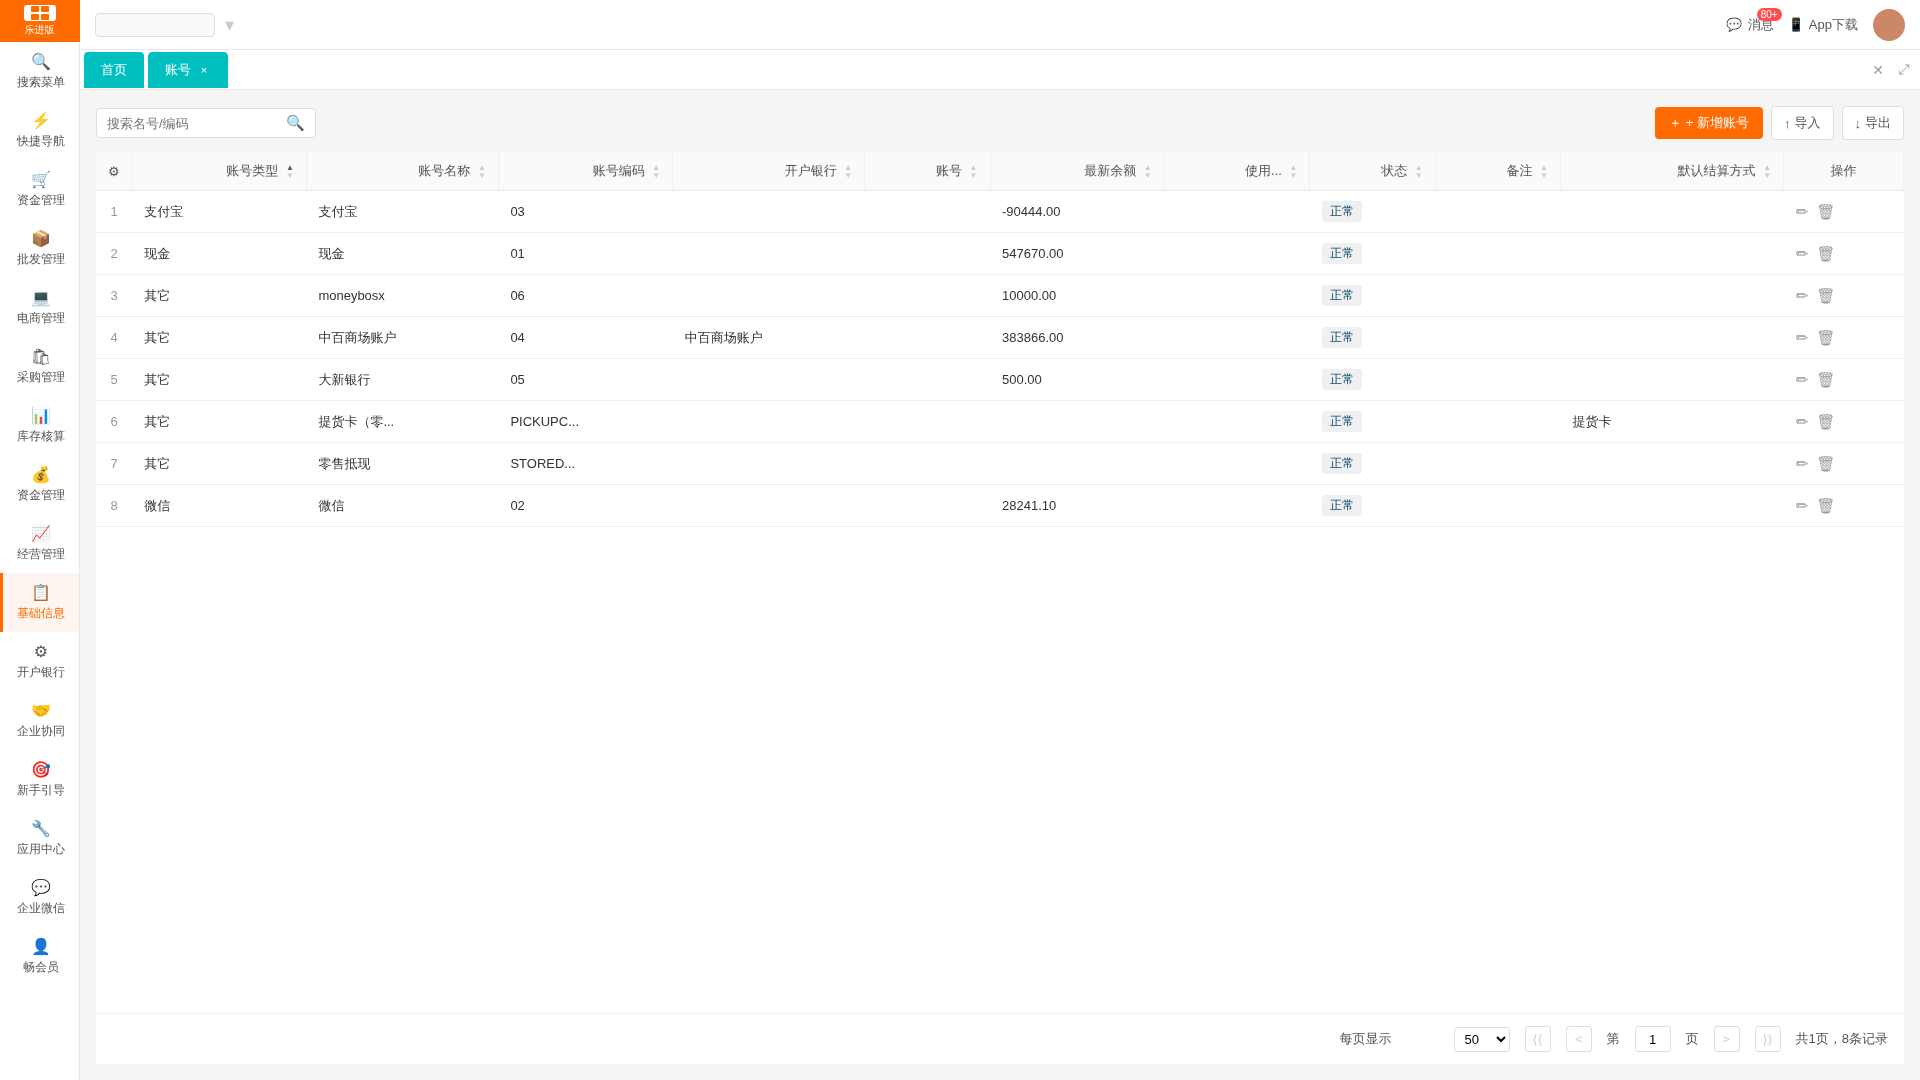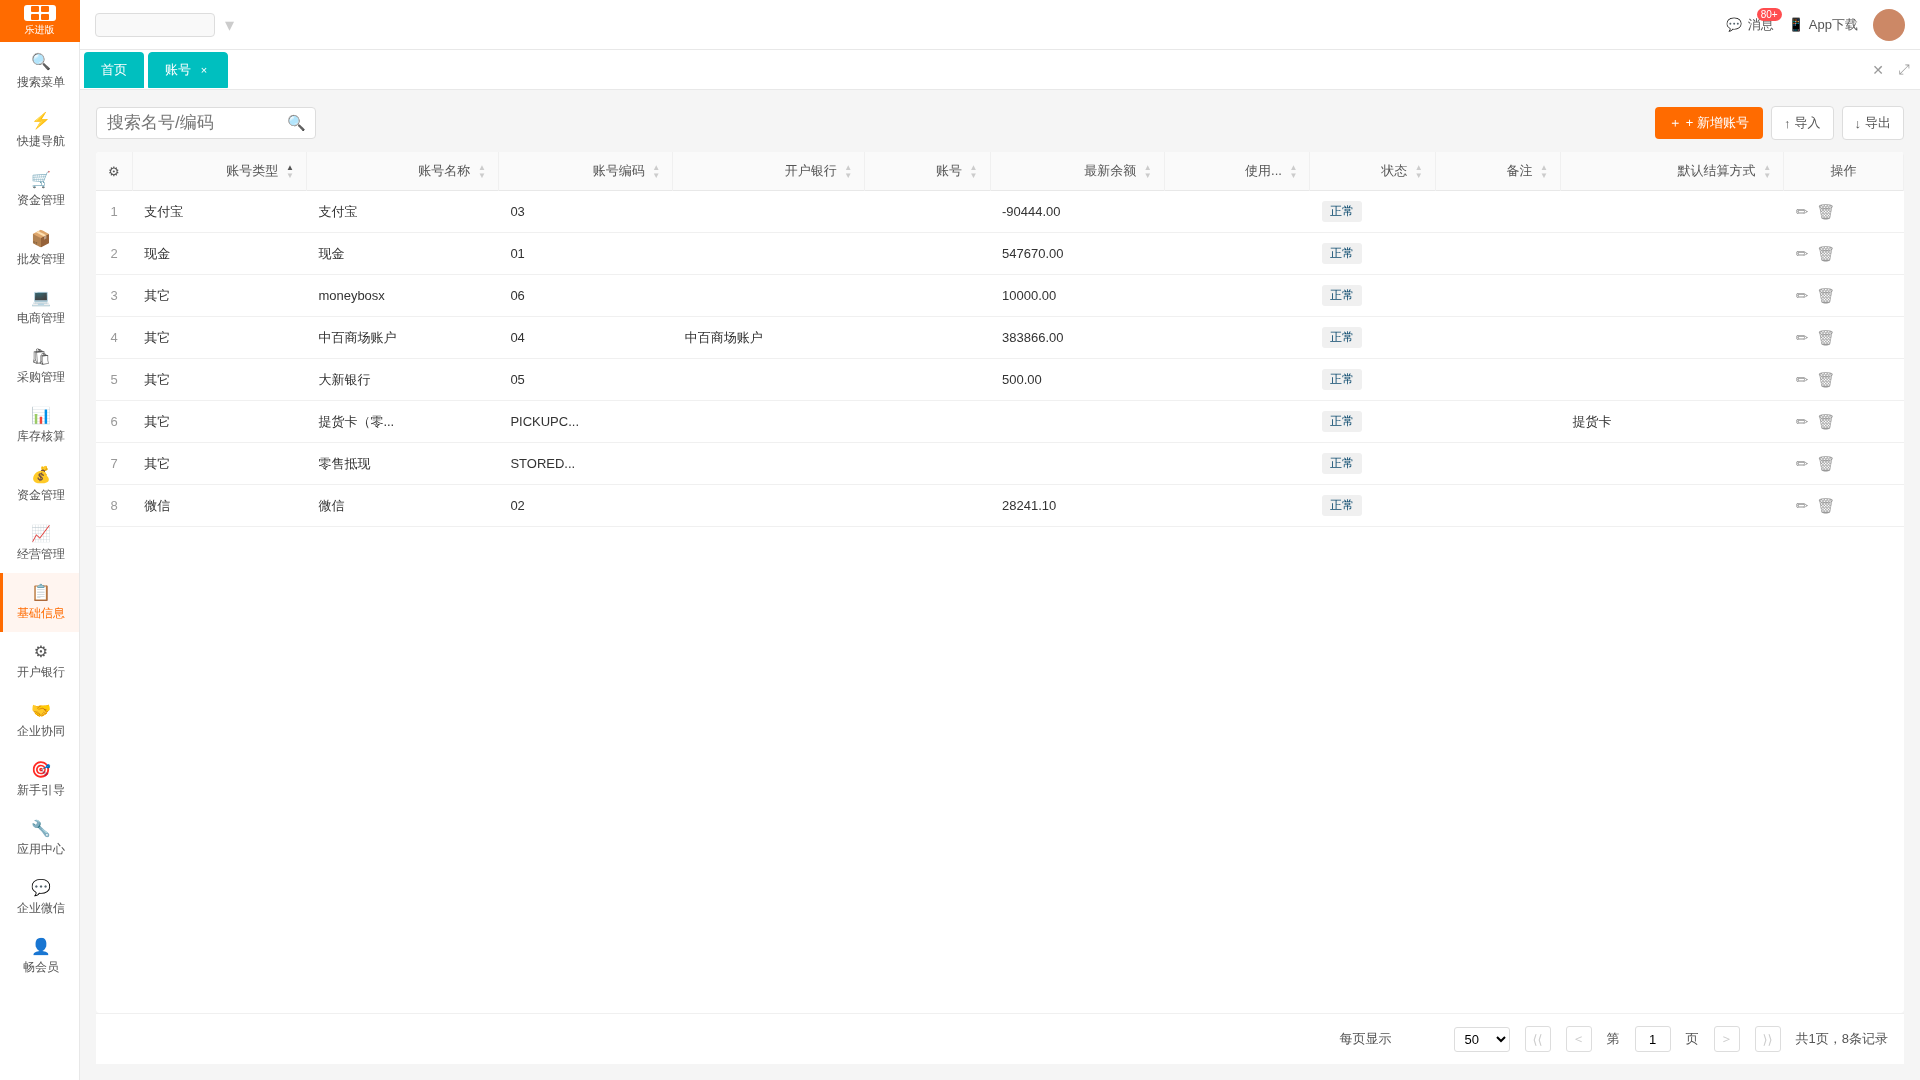--- a/index.html
+++ b/index.html
@@ -235,21 +235,21 @@
       align-items: center;
       border: 1px solid #ddd;
       border-radius: 4px;
       padding: 5px 10px;
       background: #fff;
       width: 220px;
     }
     .search-box input {
       border: none;
       outline: none;
-      font-size: 17px;
+      font-size: 13px;
       width: 180px;
       background: transparent;
     }
     .toolbar-right {
       display: flex;
       align-items: center;
       gap: 8px;
     }
     .btn-add {
       background: #ff6b00;

